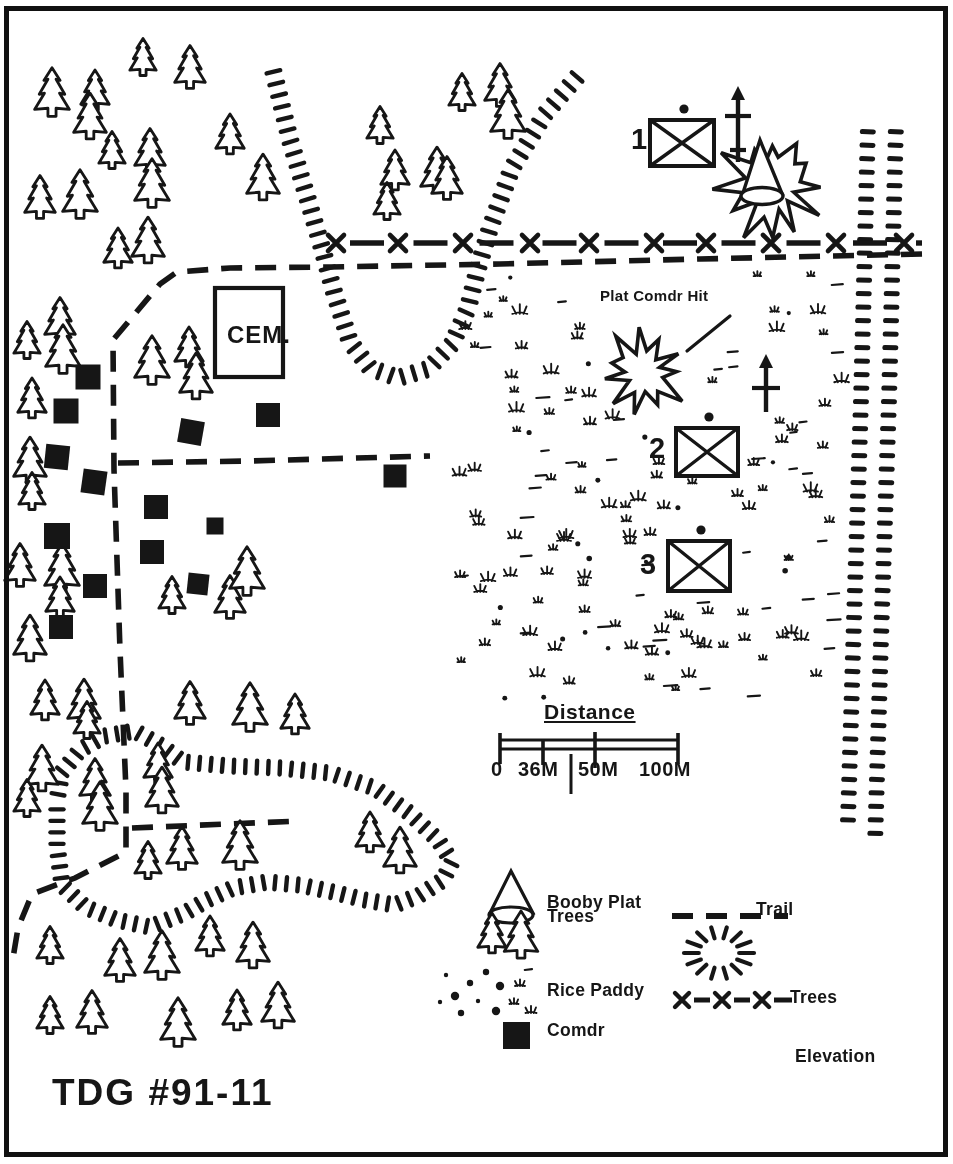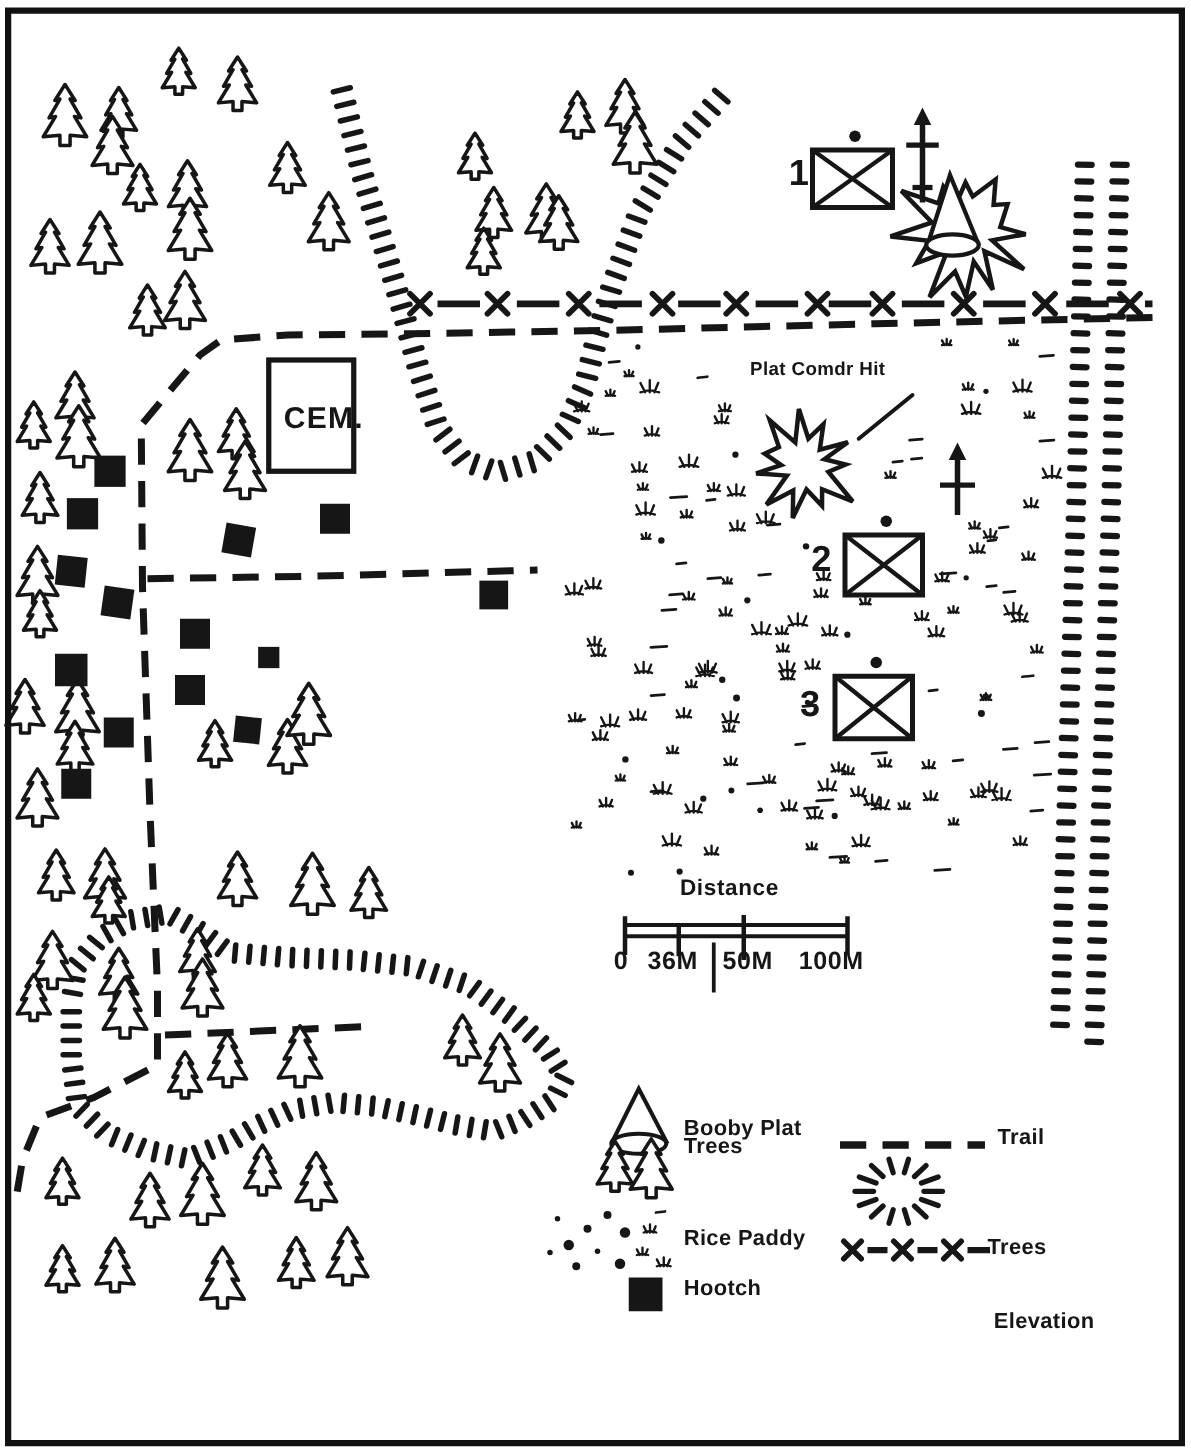--- a/index.html
+++ b/index.html
@@ -4,21 +4,21 @@
 <style>
   html,body{margin:0;padding:0;background:#fff;}
   .stage{position:relative;width:953px;height:1164px;background:#fff;overflow:hidden;
          font-family:"Liberation Sans",sans-serif;color:#161616;}
   .frame{position:absolute;left:4px;top:6px;right:5px;bottom:7px;border:5px solid #111;}
   svg{position:absolute;left:0;top:0;}
   .lbl{position:absolute;font-weight:bold;color:#161616;white-space:nowrap;line-height:1;}
   .cem{font-size:24px;letter-spacing:1px;}
   .annot{font-size:15px;letter-spacing:.3px;}
   .unit-num{font-size:29px;}
-  .dist{font-size:18px;letter-spacing:.5px;}
+  .dist{font-size:21px;letter-spacing:.5px;text-decoration:underline;}
   .tick{font-size:20px;letter-spacing:.5px;}
   .leg{font-size:17.5px;letter-spacing:.3px;}
   .title{font-size:37px;letter-spacing:2px;}
 </style>
 </head>
 <body>
 
 <div class="stage">
   <svg id="map-svg" width="953" height="1164" viewBox="0 0 953 1164">
       <g>
@@ -649,18 +649,19 @@
 
   <div class="lbl dist" style="left:544px;top:701px;">Distance</div>
   <div class="lbl tick" style="left:491px;top:759px;">0</div>
   <div class="lbl tick" style="left:518px;top:759px;">36M</div>
   <div class="lbl tick" style="left:578px;top:759px;">50M</div>
   <div class="lbl tick" style="left:639px;top:759px;">100M</div>
 
   <div class="lbl leg" style="left:547px;top:894px;">Booby Plat</div>
   <div class="lbl leg" style="left:547px;top:908px;">Trees</div>
   <div class="lbl leg" style="left:547px;top:982px;">Rice Paddy</div>
-  <div class="lbl leg" style="left:547px;top:1022px;">Hootch</div>
-  <div class="lbl leg" style="left:798px;top:901px;">Trail</div>
+  <div class="lbl leg" style="left:547px;top:1022px;">Comdr</div>
+  <div class="lbl leg" style="left:756px;top:901px;">Trail</div>
   <div class="lbl leg" style="left:795px;top:1000px;margin-top:48px;">Elevation</div>
   <div class="lbl leg" style="left:790px;top:989px;">Trees</div>
 
+  <div class="lbl title" style="left:52px;top:1074px;">TDG #91-11</div>
 </div>
 
 </body></html>

